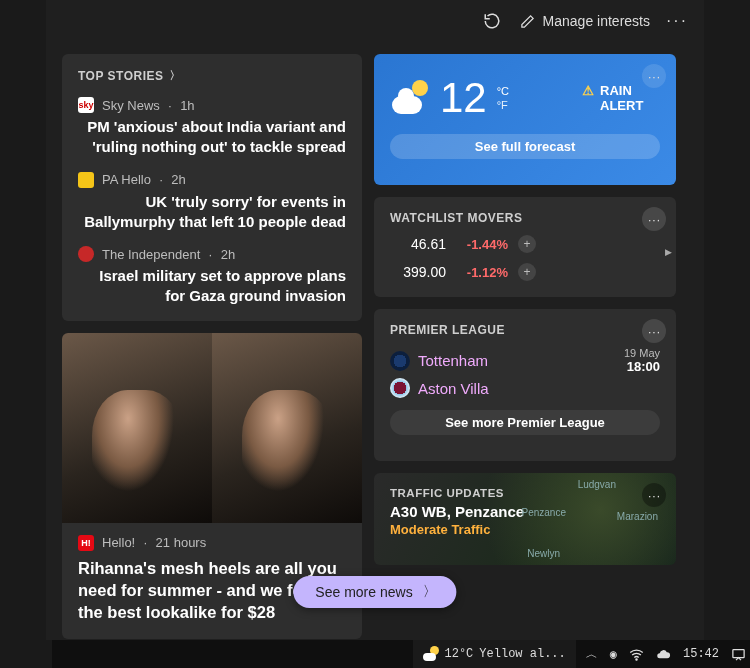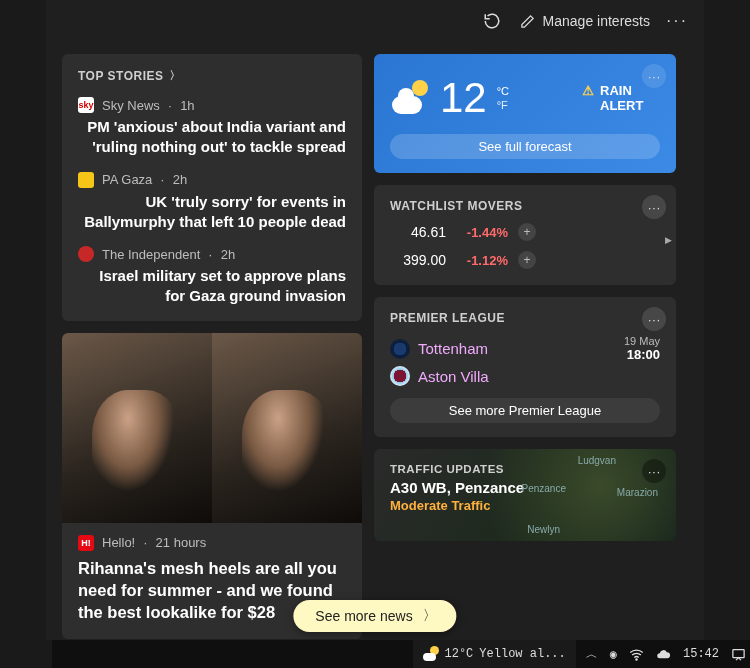--- a/index.html
+++ b/index.html
@@ -59,25 +59,25 @@
   .weather-icon { width:40px; height:40px; position:relative; }
   .weather-icon .cloud { position:absolute; width:30px; height:18px; background:#fff; border-radius:12px; bottom:4px; left:2px; }
   .weather-icon .cloud::before { content:""; position:absolute; width:16px; height:16px; background:#fff; border-radius:50%; top:-8px; left:6px; }
   .weather-icon .sun { position:absolute; width:16px; height:16px; background:#ffd24a; border-radius:50%; top:2px; right:2px; }
   .weather-temp { font-size: 42px; font-weight:300; }
   .weather-units { font-size:11px; display:flex; flex-direction:column; gap:2px; color:#e6f1fb; }
   .weather-units .sel { color:#fff; }
   .weather-alert { margin-left:auto; font-size:13px; font-weight:600; text-align:left; display:flex; gap:6px; align-items:flex-start;}
   .alert-tri { color:#ffd24a; font-size:13px; }
   .pill-btn {
-    display:block; margin: 12px auto 0 auto;
+    display:block; margin: 12px auto 12px auto;
     background: rgba(255,255,255,.18);
     color:#fff; font-size:13px;
     padding: 5px 18px; border-radius: 14px;
-    text-align:center; cursor:pointer;
+    text-align:center; cursor:pointer;font-weight:bold;
   }
   .round-more {
     position:absolute; top:10px; right:10px;
     width:24px; height:24px; border-radius:50%;
     background: rgba(255,255,255,.12);
     display:flex; align-items:center; justify-content:center;
     font-size:13px; color:#ddd;
   }
   .watch-row { display:flex; align-items:center; margin-top:10px; gap:10px; }
   .watch-name { flex:1; }
@@ -99,22 +99,22 @@
     height:92px;
     position:relative;
     overflow:hidden;
   }
   .traffic-card .map-label { position:absolute; font-size:10px; color:#8aa; }
   .traffic-title { font-size:11.5px; font-weight:600; letter-spacing:.5px; color:#cfcfcf; }
   .traffic-road { font-size:15px; font-weight:600; margin-top:4px; }
   .traffic-status { font-size:13px; font-weight:600; color:#ffb13d; margin-top:2px; }
   .see-more-news {
     position:absolute; left:50%; transform:translateX(-50%);
-    bottom: 36px;
-    background:#fef9c3; color:#222;
+    bottom: 60px;
+    background:#c4b5fd; color:#222;
     font-size:14px; padding:7px 20px 7px 22px;
     border-radius:18px;
     display:flex; align-items:center; gap:10px;
     box-shadow:0 2px 8px rgba(0,0,0,.4);
   }
   .taskbar {
     position:absolute; left:52px; bottom:0;
     width:704px; height:28px;
     background:#0f0f0f;
     display:flex; align-items:center;
@@ -168,21 +168,21 @@
             <span>Sky News</span>
             <span>·</span>
             <span>1h</span>
           </div>
           <div class="story-headline">PM 'anxious' about India variant and 'ruling nothing out' to tackle spread</div>
         </div>
 
         <div class="story">
           <div class="story-src">
             <span class="src-badge" style="background:#f5c518;color:#000"></span>
-            <span>PA Gaza</span>
+            <span>PA Hello</span>
             <span>·</span>
             <span>2h</span>
           </div>
           <div class="story-headline">UK 'truly sorry' for events in Ballymurphy that left 10 people dead</div>
         </div>
 
         <div class="story">
           <div class="story-src">
             <span class="src-badge" style="background:#c62828;border-radius:50%"></span>
             <span>The Independent</span>

